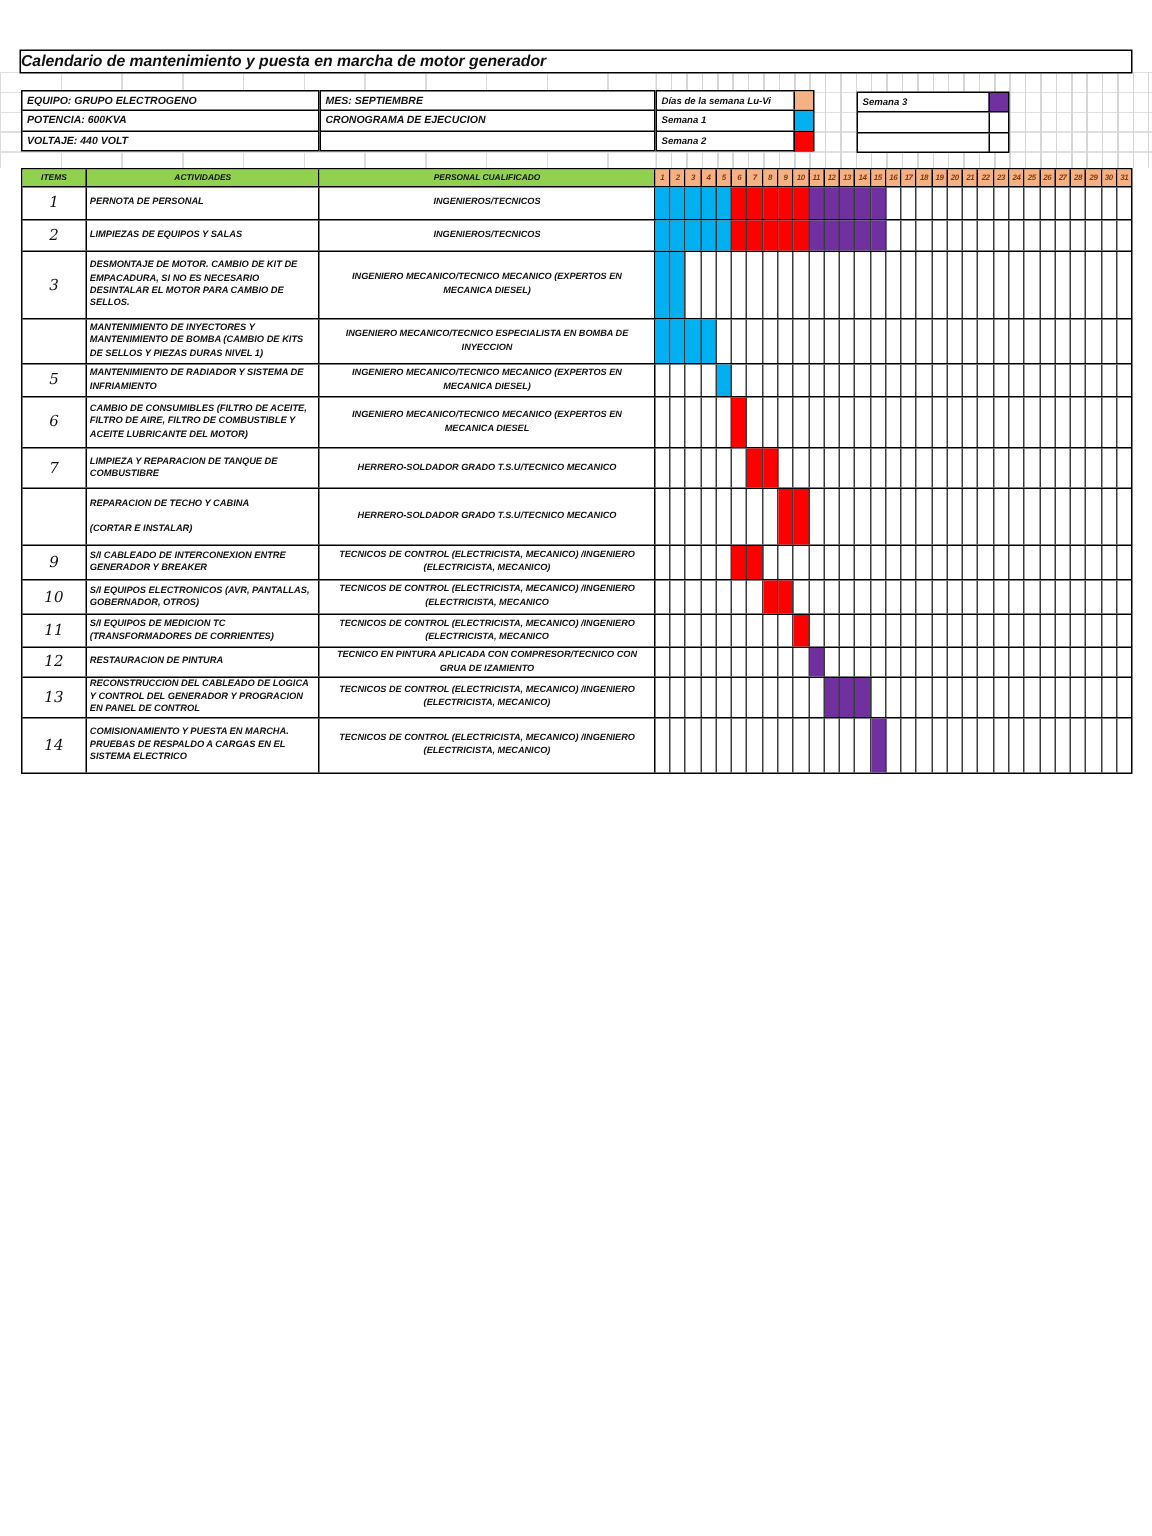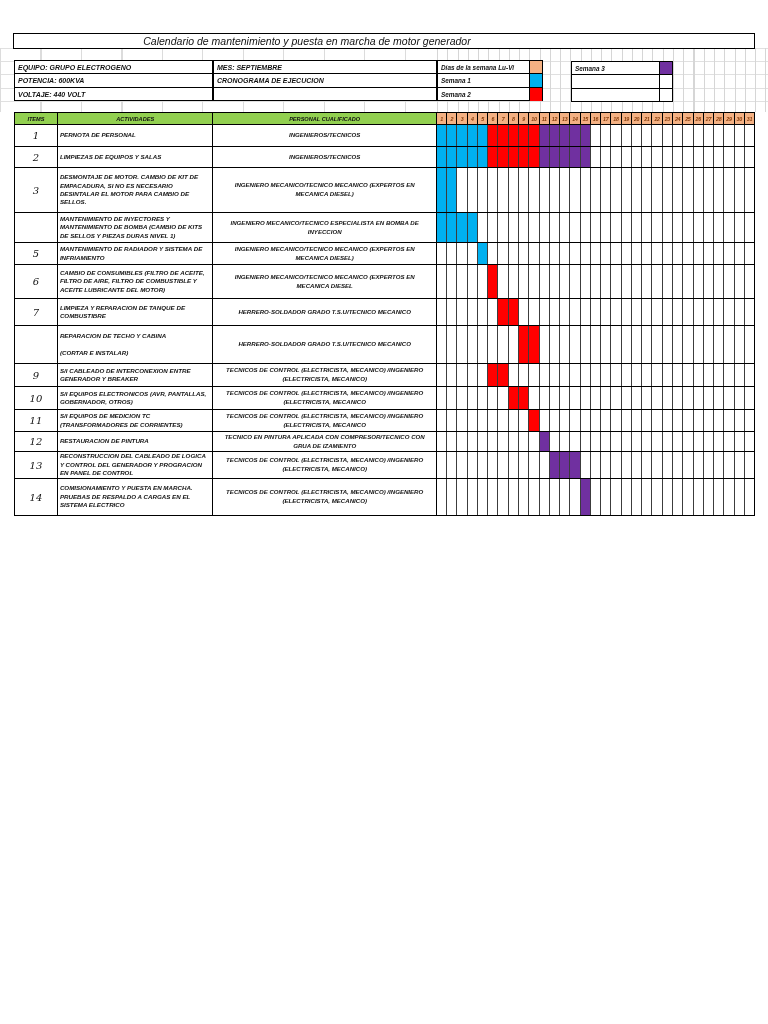--- a/index.html
+++ b/index.html
@@ -18,21 +18,21 @@
   }
   .grid-band.right { left: 437px; width: 331px;
     background-image:
       repeating-linear-gradient(to right, #d6d6d6 0 1px, transparent 1px 10.26px),
       repeating-linear-gradient(to bottom, #e0e0e0 0 1px, transparent 1px 13.2px);
   }
   .title-box {
     position: absolute; left: 13px; top: 33px; width: 742px; height: 16px;
     border: 1.5px solid #000; background: #fff; display: flex; align-items: center;
   }
-  .title-box span { display: block; width: 586px; text-align: center; font-weight: normal; font-size: 10.5px; }
+  .title-box span { display: block; width: 586px; text-align: left; font-weight: bold; font-size: 10.5px; }
 
   .hbox { position: absolute; border: 1.3px solid #000; background: #fff; }
   .hbox .hrow { height: 13.3px; border-bottom: 1px solid #000; display: flex; align-items: center;
     padding-left: 3px; font-weight: bold; font-size: 7px; white-space: nowrap; overflow: hidden; }
   .hbox .hrow:last-child { border-bottom: none; }
   .box-info   { left: 14px;  top: 60px; width: 199px; height: 41px; }
   .box-mid    { left: 213px; top: 60px; width: 224px; height: 41px; }
   .box-leg1   { left: 437px; top: 60px; width: 106px; height: 41px; }
   .box-leg2   { left: 571px; top: 61px; width: 102px; height: 41px; }
   .leg-row { display: flex; align-items: stretch; height: 13.3px; border-bottom: 1px solid #000; }

